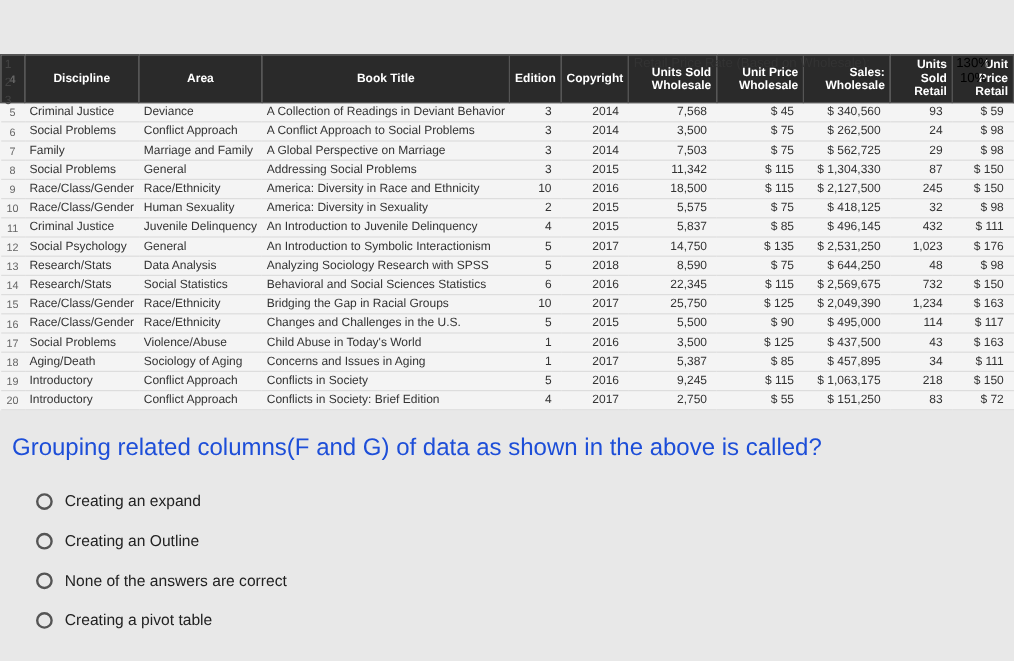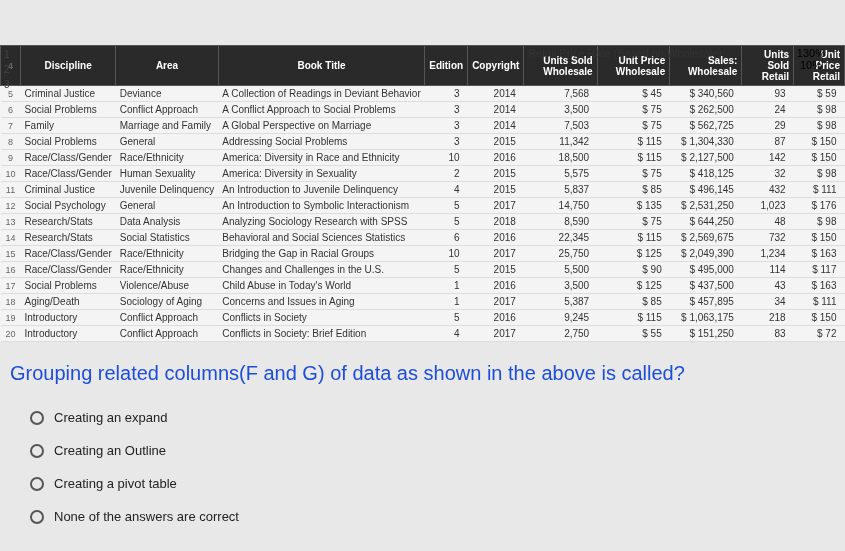--- a/index.html
+++ b/index.html
@@ -110,21 +110,21 @@
         <tr>
           <td class="row-n">9</td>
           <td>Race/Class/Gender</td>
           <td>Race/Ethnicity</td>
           <td>America: Diversity in Race and Ethnicity</td>
           <td class="num">10</td>
           <td class="num">2016</td>
           <td class="num">18,500</td>
           <td class="num">$ 115</td>
           <td class="num">$ 2,127,500</td>
-          <td class="num">142</td>
+          <td class="num">245</td>
           <td class="num">$ 150</td>
         </tr>
         <tr>
           <td class="row-n">10</td>
           <td>Race/Class/Gender</td>
           <td>Human Sexuality</td>
           <td>America: Diversity in Sexuality</td>
           <td class="num">2</td>
           <td class="num">2015</td>
           <td class="num">5,575</td>
@@ -273,19 +273,19 @@
   <div class="opt">
       <span class="radio"></span>
       <span>Creating an expand</span>
     </div>
   <div class="opt">
       <span class="radio"></span>
       <span>Creating an Outline</span>
     </div>
   <div class="opt">
       <span class="radio"></span>
+      <span>None of the answers are correct</span>
+    </div>
+  <div class="opt">
+      <span class="radio"></span>
       <span>Creating a pivot table</span>
     </div>
-  <div class="opt">
-      <span class="radio"></span>
-      <span>None of the answers are correct</span>
-    </div>
 </div>
 
 </body></html>

